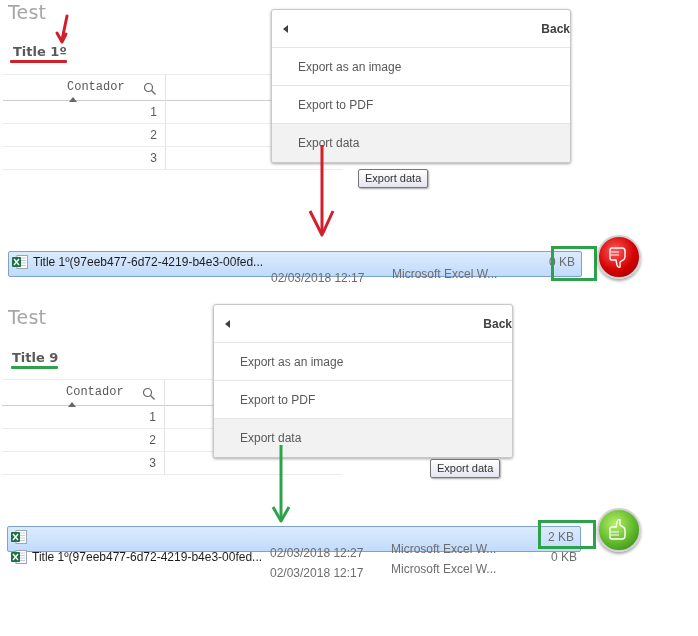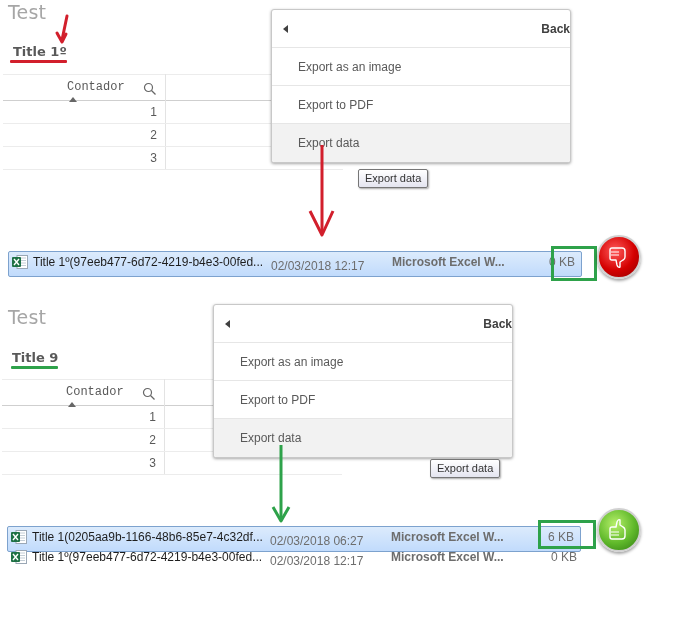--- a/index.html
+++ b/index.html
@@ -29,22 +29,22 @@
   .menu .mi.active { background: #f2f2f2; border-bottom: none; }
   .menu .back-tri { position: absolute; left: 11px; top: 15px; width: 0; height: 0; border-top: 4px solid transparent; border-bottom: 4px solid transparent; border-right: 5px solid #404040; }
 
   .tooltip { position: absolute; height: 19px; padding: 0 6px; border: 1px solid #767676; border-radius: 2px; background: linear-gradient(#ffffff, #e4e5f0); font-size: 11px; color: #333; line-height: 17px; font-family: "Liberation Sans", sans-serif; box-shadow: 1px 1px 2px rgba(0,0,0,0.35); white-space: nowrap; }
 
   
   .frow { position: absolute; height: 26px; font-family: "Liberation Sans", sans-serif; font-size: 12px; color: #1e1e1e; }
   .frow.sel { background: linear-gradient(#dcebfc, #c1dbfc); border: 1px solid #7da2ce; border-radius: 2px; }
   .frow .xl-icon { position: absolute; left: 3px; top: 3px; width: 16px; height: 14px; }
   .frow .fname { position: absolute; left: 24px; top: 3px; white-space: nowrap; color: #1e1e1e; }
-  .frow .fdate { position: absolute; left: 262px; top: 7px; white-space: nowrap; color: #6d6d6d; }
-  .frow .ftype { position: absolute; left: 383px; top: 3px; white-space: nowrap; color: #6d6d6d; font-weight: bold; }
+  .frow .fdate { position: absolute; left: 262px; top: 19px; white-space: nowrap; color: #6d6d6d; }
+  .frow .ftype { position: absolute; left: 383px; top: 15px; white-space: nowrap; color: #6d6d6d; }
   .frow .fsize { position: absolute; right: 6px; top: 3px; white-space: nowrap; color: #6d6d6d; }
 
   .hl-box { position: absolute; border: 3px solid #2ea24a; }
 
   .thumb { position: absolute; width: 44px; height: 44px; border-radius: 50%; border: 2px solid #d0d0d0; box-shadow: 0 2px 3px rgba(0,0,0,0.35); }
   .thumb.down { background: radial-gradient(circle at 40% 35%, #ff5a5a, #d40000 55%, #8e0000); }
   .thumb.up { background: radial-gradient(circle at 40% 35%, #b6ef6a, #5fb82a 55%, #2f7a12); }
   .thumb svg { position: absolute; left: 8px; top: 8px; width: 24px; height: 24px; }
 </style>
 </head>
@@ -165,24 +165,23 @@
     <path d="M4 64 L12 78 L20 64" stroke="#2ea24a" stroke-width="3" fill="none" stroke-linejoin="round"></path>
   </svg>
 
   <div class="frow sel" style="left:7px; top:526px; width:574px;">
     <svg class="xl-icon" viewBox="0 0 16 14">
       <rect x="5" y="0.5" width="10.5" height="13" fill="#fff" stroke="#9aa7b5"></rect>
       <path d="M7 3 H14 M7 5.5 H14 M7 8 H14 M7 10.5 H14" stroke="#b5c1cc" stroke-width="0.8"></path>
       <rect x="0" y="2" width="9" height="10" rx="1" fill="#1e7145"></rect>
       <path d="M2 4 L7 10 M7 4 L2 10" stroke="#fff" stroke-width="1.4"></path>
     </svg>
-    <span class="fname">Title 1(0205aa9b-1166-48b6-85e7-4c32df...</span>
-    <span class="fdate">02/03/2018 06:27</span>
+    <span class="fdate">02/03/2018 12:27</span>
     <span class="ftype">Microsoft Excel W...</span>
-    <span class="fsize">6 KB</span>
+    <span class="fsize">2 KB</span>
   </div>
 
   <div class="frow" style="left:8px; top:547px; width:574px;">
     <svg class="xl-icon" viewBox="0 0 16 14">
       <rect x="5" y="0.5" width="10.5" height="13" fill="#fff" stroke="#9aa7b5"></rect>
       <path d="M7 3 H14 M7 5.5 H14 M7 8 H14 M7 10.5 H14" stroke="#b5c1cc" stroke-width="0.8"></path>
       <rect x="0" y="2" width="9" height="10" rx="1" fill="#1e7145"></rect>
       <path d="M2 4 L7 10 M7 4 L2 10" stroke="#fff" stroke-width="1.4"></path>
     </svg>
     <span class="fname">Title 1º(97eeb477-6d72-4219-b4e3-00fed...</span>

